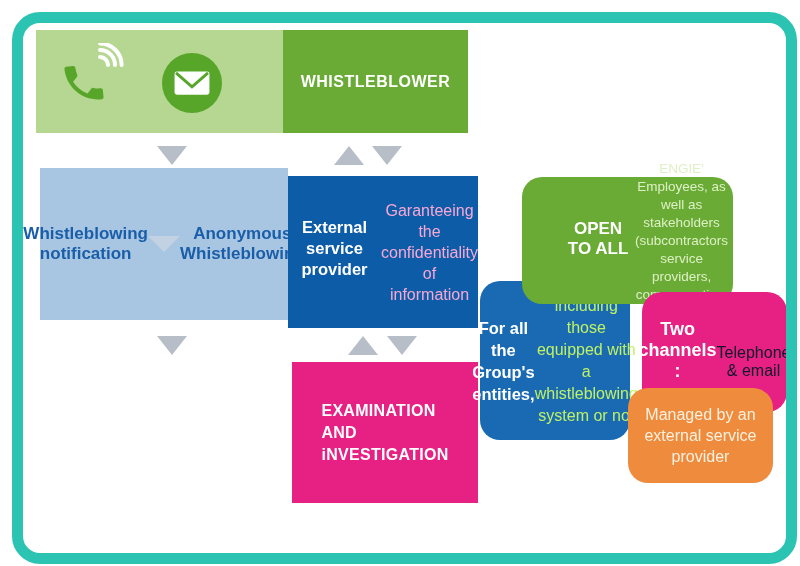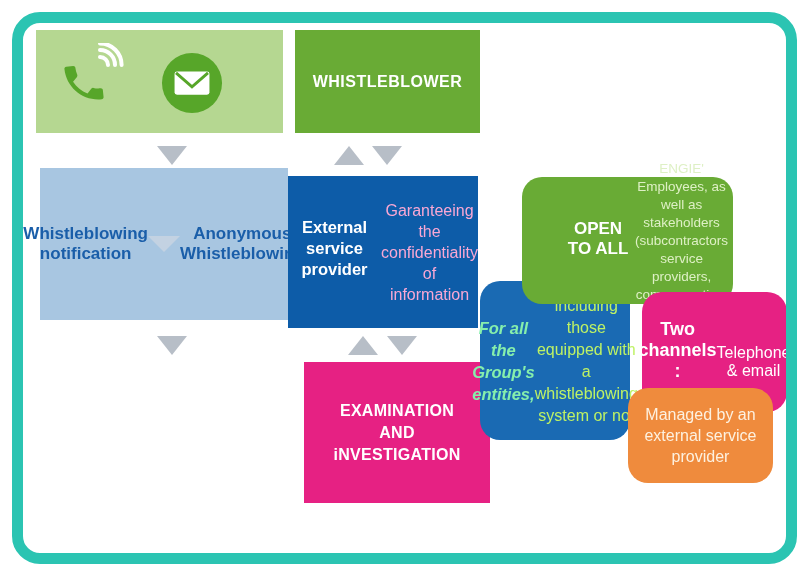--- a/index.html
+++ b/index.html
@@ -6,21 +6,21 @@
   .stage{
     position:relative;width:800px;height:566px;background:#ffffff;
     font-family:"Liberation Sans", sans-serif;overflow:hidden;
   }
   .abs{position:absolute;}
   .frame{
     position:absolute;left:12px;top:12px;right:3px;bottom:2px;
     border:11px solid #2bc4b2;border-radius:28px;pointer-events:none;z-index:50;
   }
   .prelines{white-space:pre-line;}
-  .center{display:flex;align-items:center;justify-content:center;text-align:center;margin-left:12px;}
+  .center{display:flex;align-items:center;justify-content:center;text-align:left;}
   .col{display:flex;align-items:center;justify-content:center;text-align:center;}
 
   
   .box-lightgreen{left:36px;top:30px;width:247px;height:103px;background:#b5d791;}
   .box-darkgreen{left:283px;top:30px;width:185px;height:103px;background:#69ab35;}
   .wb-label{color:#ffffff;font-weight:bold;font-size:16px;letter-spacing:.5px;}
 
   
   .box-lightblue{left:40px;top:168px;width:248px;height:152px;background:#a8c6e1;}
   .box-darkblue{left:288px;top:176px;width:190px;height:152px;background:#0d5ca8;}
@@ -47,24 +47,24 @@
   .tri-mid{width:0;height:0;border-left:16px solid transparent;border-right:16px solid transparent;border-top:16px solid #c3d2e2;margin:6px auto;}
 
   
   .callout{border-radius:20px;}
   .co-green{left:522px;top:177px;width:211px;height:127px;background:#69ab35;z-index:2;padding:0;}
   .co-blue{left:480px;top:281px;width:150px;height:159px;background:#1a6ab3;z-index:1;}
   .co-magenta{left:642px;top:292px;width:145px;height:120px;background:#e62183;z-index:3;text-align:center;}
   .co-orange{left:628px;top:388px;width:145px;height:95px;background:#ef8b3d;z-index:4;}
   .open-title{color:#ffffff;font-weight:bold;font-size:17px;margin-bottom:3px;margin-left:44px;}
   .open-body{color:#def0c5;font-size:13.5px;line-height:18px;}
-  .entities-title{color:#86efac;font-weight:bold;font-size:16.5px;line-height:22px;font-style:italic;}
+  .entities-title{color:#ffffff;font-weight:bold;font-size:16.5px;line-height:22px;}
   .entities-body{color:#bef264;font-size:16px;line-height:22px;}
   .channels-title{color:#ffffff;font-weight:bold;font-size:18px;margin-bottom:3px;}
-  .channels-body{color:#ffffff;font-size:16px;margin-top:20px;}
+  .channels-body{color:#0f172a;font-size:16px;margin-top:20px;}
   .managed-body{color:#fdf1e0;font-size:16px;line-height:21px;}
 </style>
 </head>
 <body>
 
 <div class="stage">
 
   <div class="frame"></div>
 
   <div class="abs box-lightgreen">

